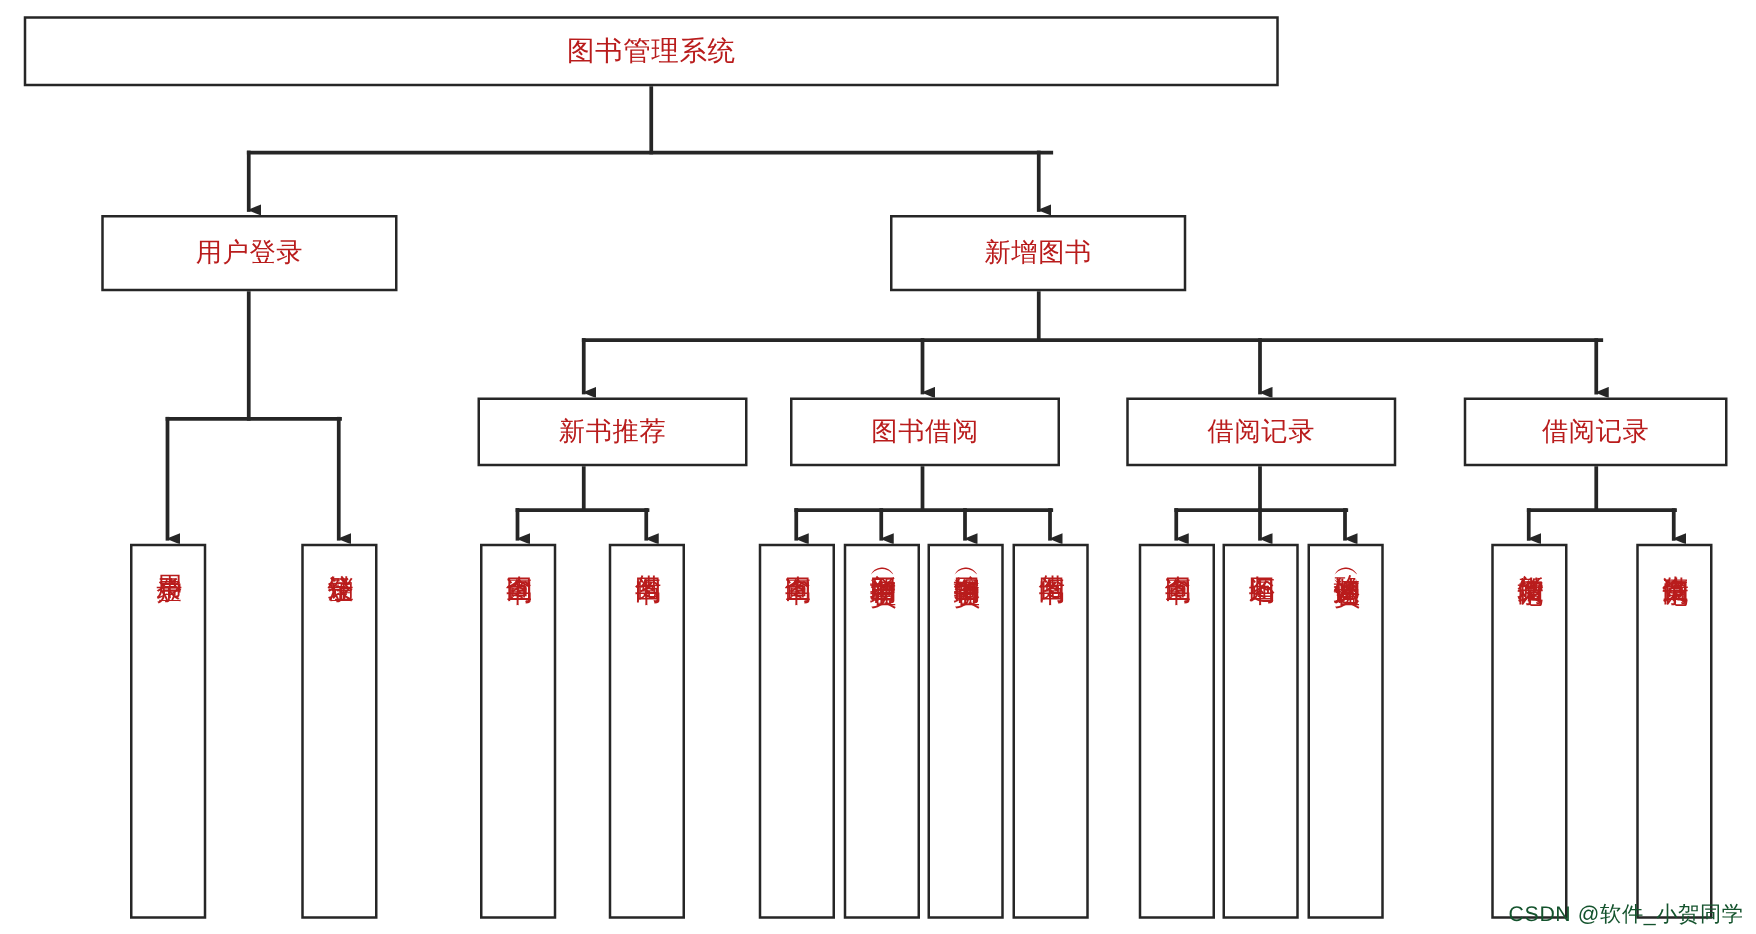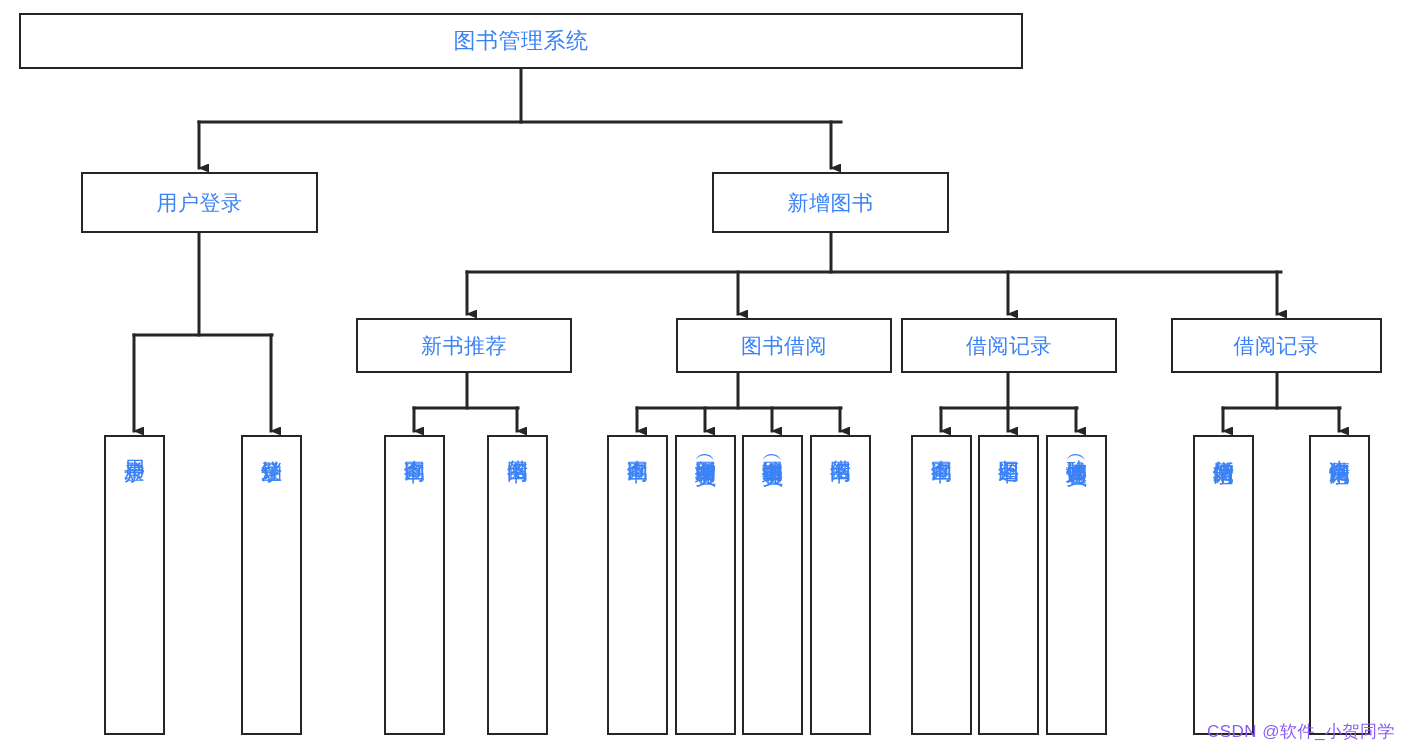--- a/index.html
+++ b/index.html
@@ -26,22 +26,23 @@
     height: 747px;
   }
   .node {
     position: absolute;
     box-sizing: border-box;
     background: #ffffff;
     border: 2.5px solid #262626;
     display: flex;
     align-items: center;
     justify-content: center;
-    color: #3b82f6;
+    color: #b91c1c;
     z-index: 3;
+    font-family: Liberation Serif, serif;
   }
   .node-h {
     
     font-size: 21px;
     letter-spacing: 0.5px;
     line-height: 1.1;
     text-align: center;
   }
   .node-root {
     font-size: 22px;
@@ -59,21 +60,21 @@
     -webkit-text-orientation: upright;
     line-height: 1.04;
     letter-spacing: 1px;
     white-space: nowrap;
   }
   #watermark {
     position: absolute;
     right: 10px;
     bottom: 4px;
     font-size: 17px;
-    color: #8b5cf6;
+    color: #14532d;
     white-space: nowrap;
     z-index: 6;
     letter-spacing: 0.5px;
   }
 </style>
 </head>
 <body>
 
 <div id="diagram-root">
 
@@ -131,24 +132,24 @@
     <span>图书管理系统</span>
   </div>
 
   <div class="node node-h" style="left:81px; top:172px; width:237px; height:61px;">
     <span>用户登录</span>
   </div>
   <div class="node node-h" style="left:712px; top:172px; width:237px; height:61px;">
     <span>新增图书</span>
   </div>
 
-  <div class="node node-h" style="left:356px; top:318px; width:216px; height:55px;">
+  <div class="node node-h" style="left:382px; top:318px; width:216px; height:55px;">
     <span>新书推荐</span>
   </div>
-  <div class="node node-h" style="left:632px; top:318px; width:216px; height:55px;margin-left:44px;">
+  <div class="node node-h" style="left:632px; top:318px; width:216px; height:55px;">
     <span>图书借阅</span>
   </div>
   <div class="node node-h" style="left:901px; top:318px; width:216px; height:55px;">
     <span>借阅记录</span>
   </div>
   <div class="node node-h" style="left:1171px; top:318px; width:211px; height:55px;">
     <span>借阅记录</span>
   </div>
 
   <div class="node node-v" style="left:104px; top:435px; width:61px; height:300px;">

